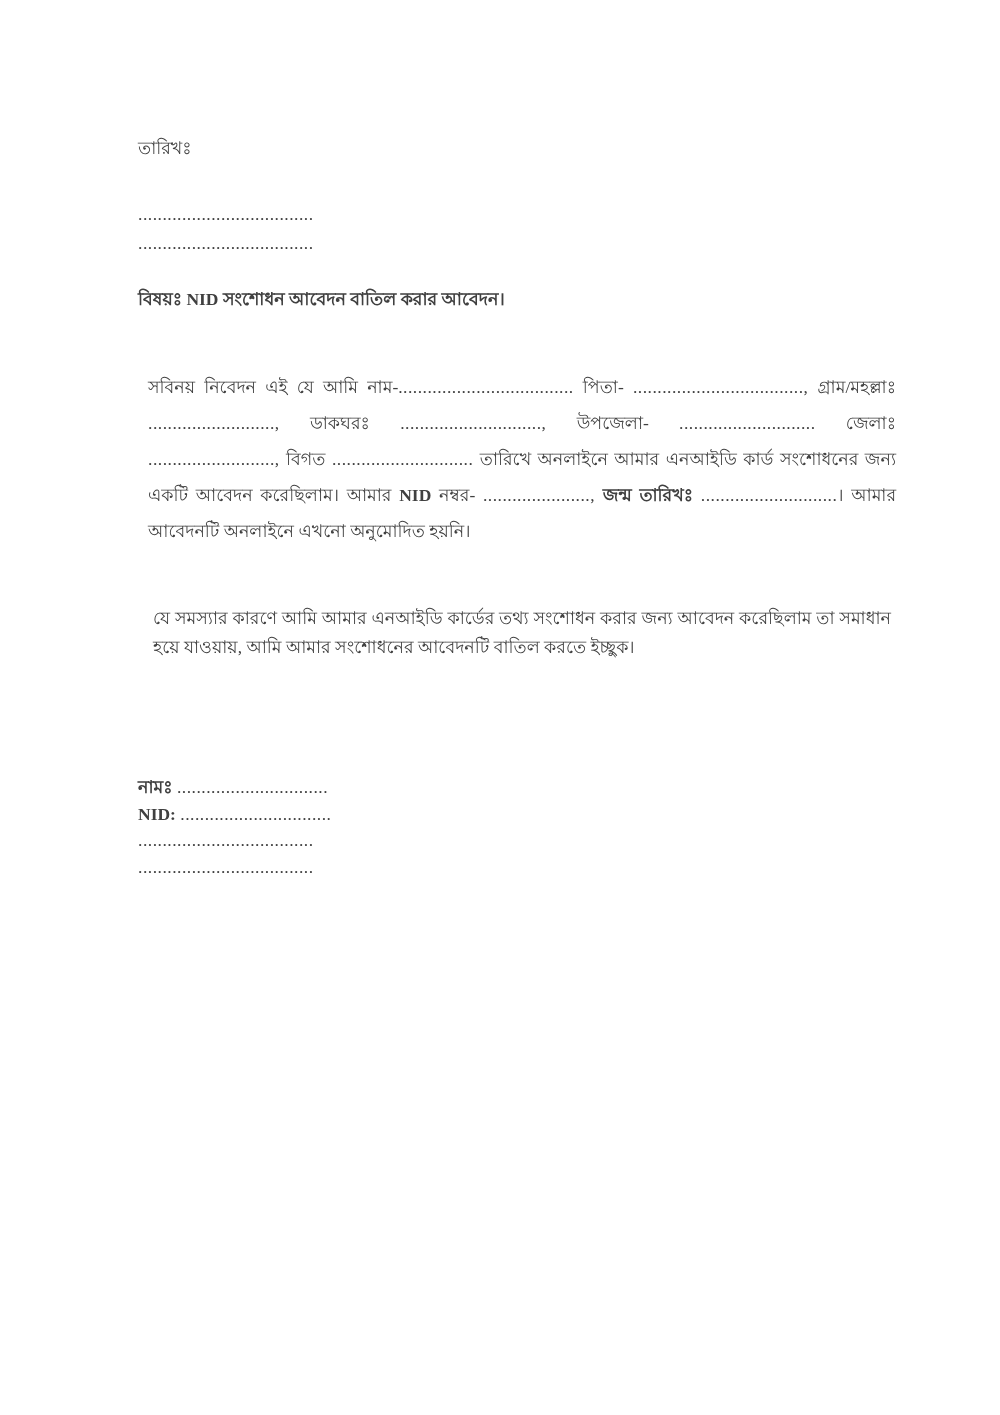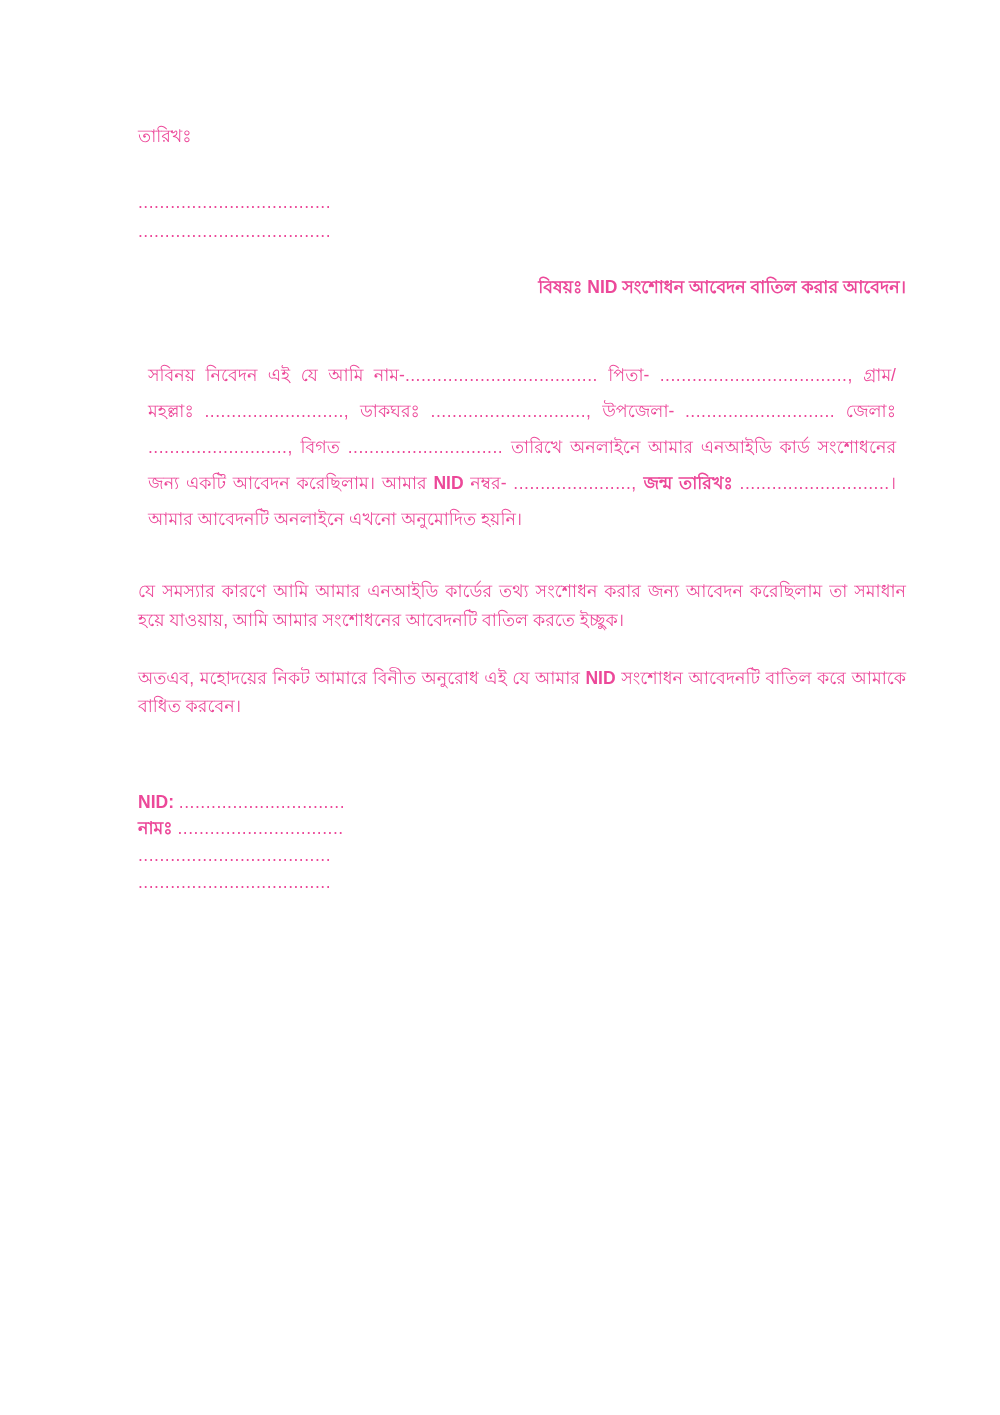--- a/index.html
+++ b/index.html
@@ -11,50 +11,50 @@
     position: relative;
     width: 1000px;
     height: 1415px;
     background: #ffffff;
     margin: 0 auto;
     overflow: hidden;
   }
   .doc {
     position: absolute;
     left: 138px;
-    top: 128px;
+    top: 140px;
     width: 768px;
-    font-family: Liberation Sans, sans-serif;
-    color: #ec4899;
+    font-family: Liberation Serif, serif;
+    color: #404040;
     font-size: 17.5px;
     line-height: 1.0;
   }
   .blk { margin: 0; padding: 0; }
 
   .ln {
     display: block;
     white-space: nowrap;
   }
 
   .gap-xl { height: 48px; }
   .gap-lg { height: 38px; }
   .gap-md { height: 30px; }
   .gap-xs { height: 14px; }
 
   .row { margin-bottom: 18px; }
   .row-tight { margin-bottom: 12px; }
 
-  .bold { font-weight: bold; text-align: right; }
+  .bold { font-weight: bold; }
 
   
   .para {
     text-align: justify;
     text-align-last: left;
     line-height: 1.62;
-    margin: 0;
+    margin: 15px;
   }
   .para-wide {
     text-align: justify;
     text-align-last: left;
     line-height: 2.05;
     margin: 10px;
   }
 
   .sigblock .ln {
     line-height: 1.52;
@@ -115,32 +115,27 @@
       <span class="bold">জন্ম তারিখঃ</span>
       <span class="dots">............................</span><span>। আমার আবেদনটি অনলাইনে এখনো অনুমোদিত হয়নি।</span>
     </div>
 
     <div class="gap-md"></div>
 
     <div class="blk para">যে সমস্যার কারণে আমি আমার এনআইডি কার্ডের তথ্য সংশোধন করার জন্য আবেদন করেছিলাম তা সমাধান হয়ে যাওয়ায়, আমি আমার সংশোধনের আবেদনটি বাতিল করতে ইচ্ছুক।</div>
 
     <div class="gap-md"></div>
 
-    <div class="blk para">
-      <span>অতএব, মহোদয়ের নিকট আমারে বিনীত অনুরোধ এই যে আমার</span>
-      <span class="bold">NID</span>
-      <span>সংশোধন আবেদনটি বাতিল করে আমাকে বাধিত করবেন।</span>
-    </div>
 
     <div class="gap-md"></div>
 
 
     <div class="gap-lg"></div>
 
     <div class="blk sigblock">
+      <span class="ln"><span class="bold">নামঃ</span> <span class="dots">...............................</span></span>
       <span class="ln"><span class="bold">NID:</span> <span class="dots">...............................</span></span>
-      <span class="ln"><span class="bold">নামঃ</span> <span class="dots">...............................</span></span>
       <span class="ln dots">....................................</span>
       <span class="ln dots">....................................</span>
     </div>
 
   </div>
 </div>
 
 </body></html>

